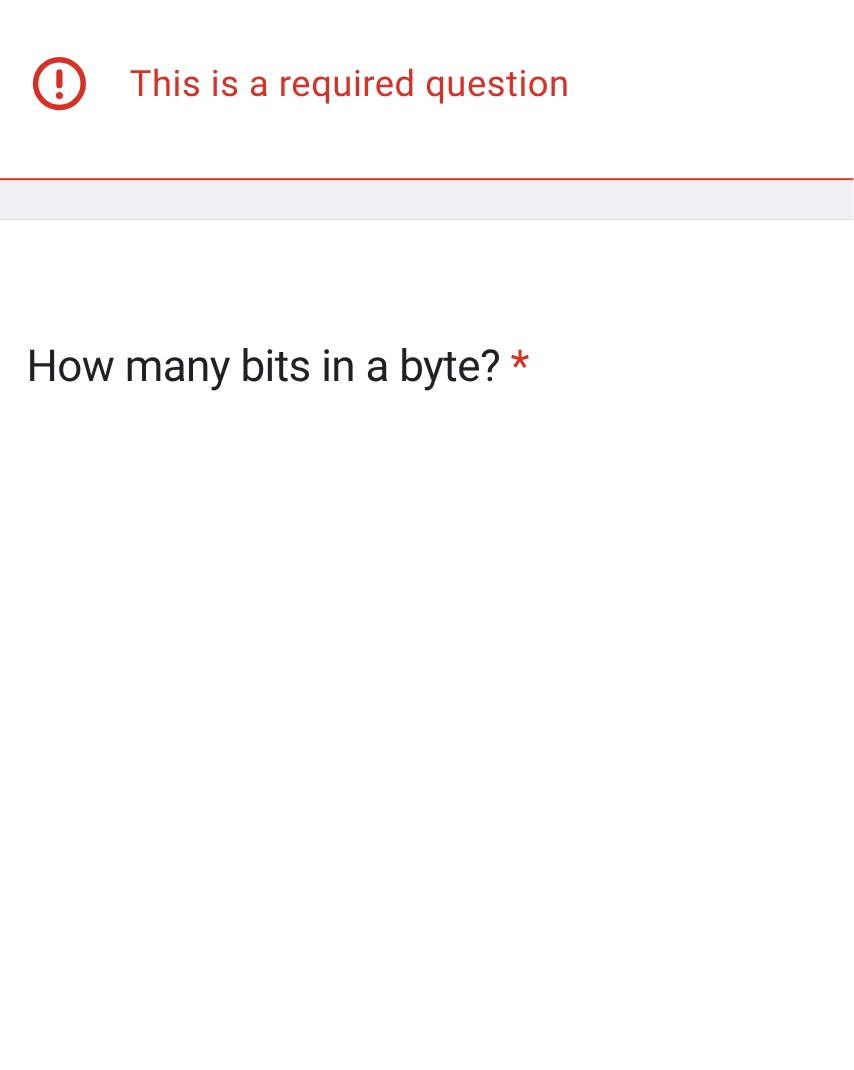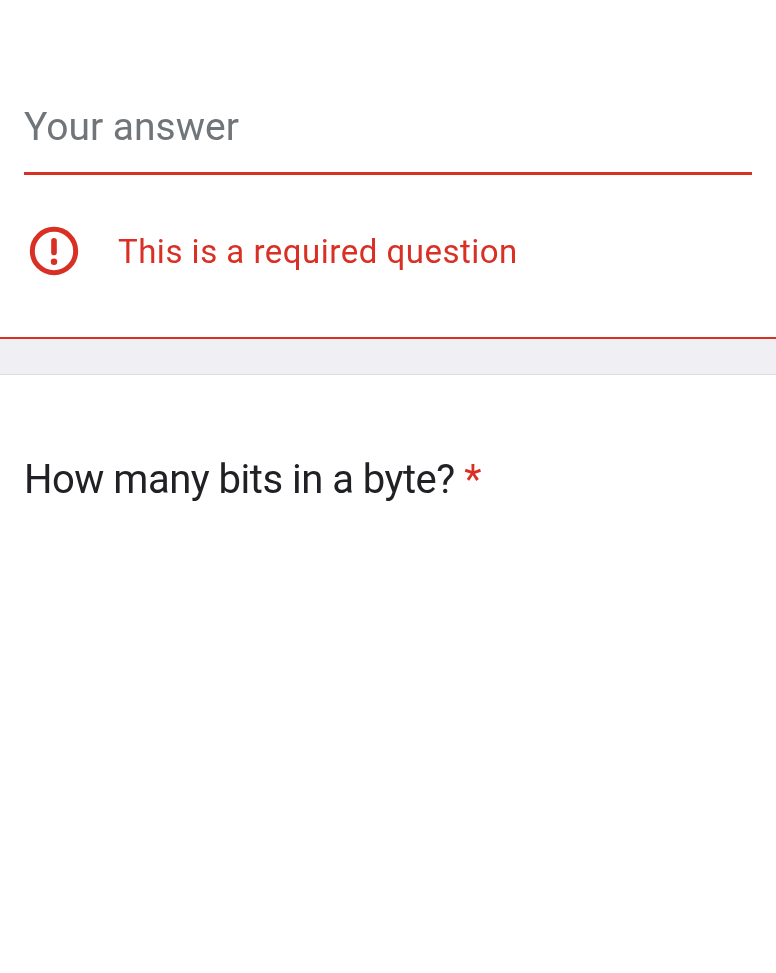--- a/index.html
+++ b/index.html
@@ -82,33 +82,31 @@
     .question2-header {
       display: flex;
       align-items: flex-start;
       padding: 75px 24px 0 24px;
     }
     .question2-text {
       font-size: 40px;
       line-height: 1.5;
       color: #202124;
       letter-spacing: -0.5px;
+      margin-top: 28px;
     }
     .required-asterisk-inline {
       color: #d93025;
     }
   </style>
 </head>
 <body>
 
 <div class="question-card">
 
-  <div class="answer-section">
-    <input type="text" class="answer-input" placeholder="Your answer" style="">
-  </div>
 
   <div class="error-row">
     <span class="error-icon">
       <svg viewBox="0 0 24 24" width="52" height="52">
         <circle cx="12" cy="12" r="10" fill="none" stroke="#d93025" stroke-width="2.3"></circle>
         <rect x="10.7" y="6" width="2.6" height="8" rx="1.3" fill="#d93025"></rect>
         <circle cx="12" cy="17" r="1.5" fill="#d93025"></circle>
       </svg>
     </span>
     <span class="error-text">This is a required question</span>

